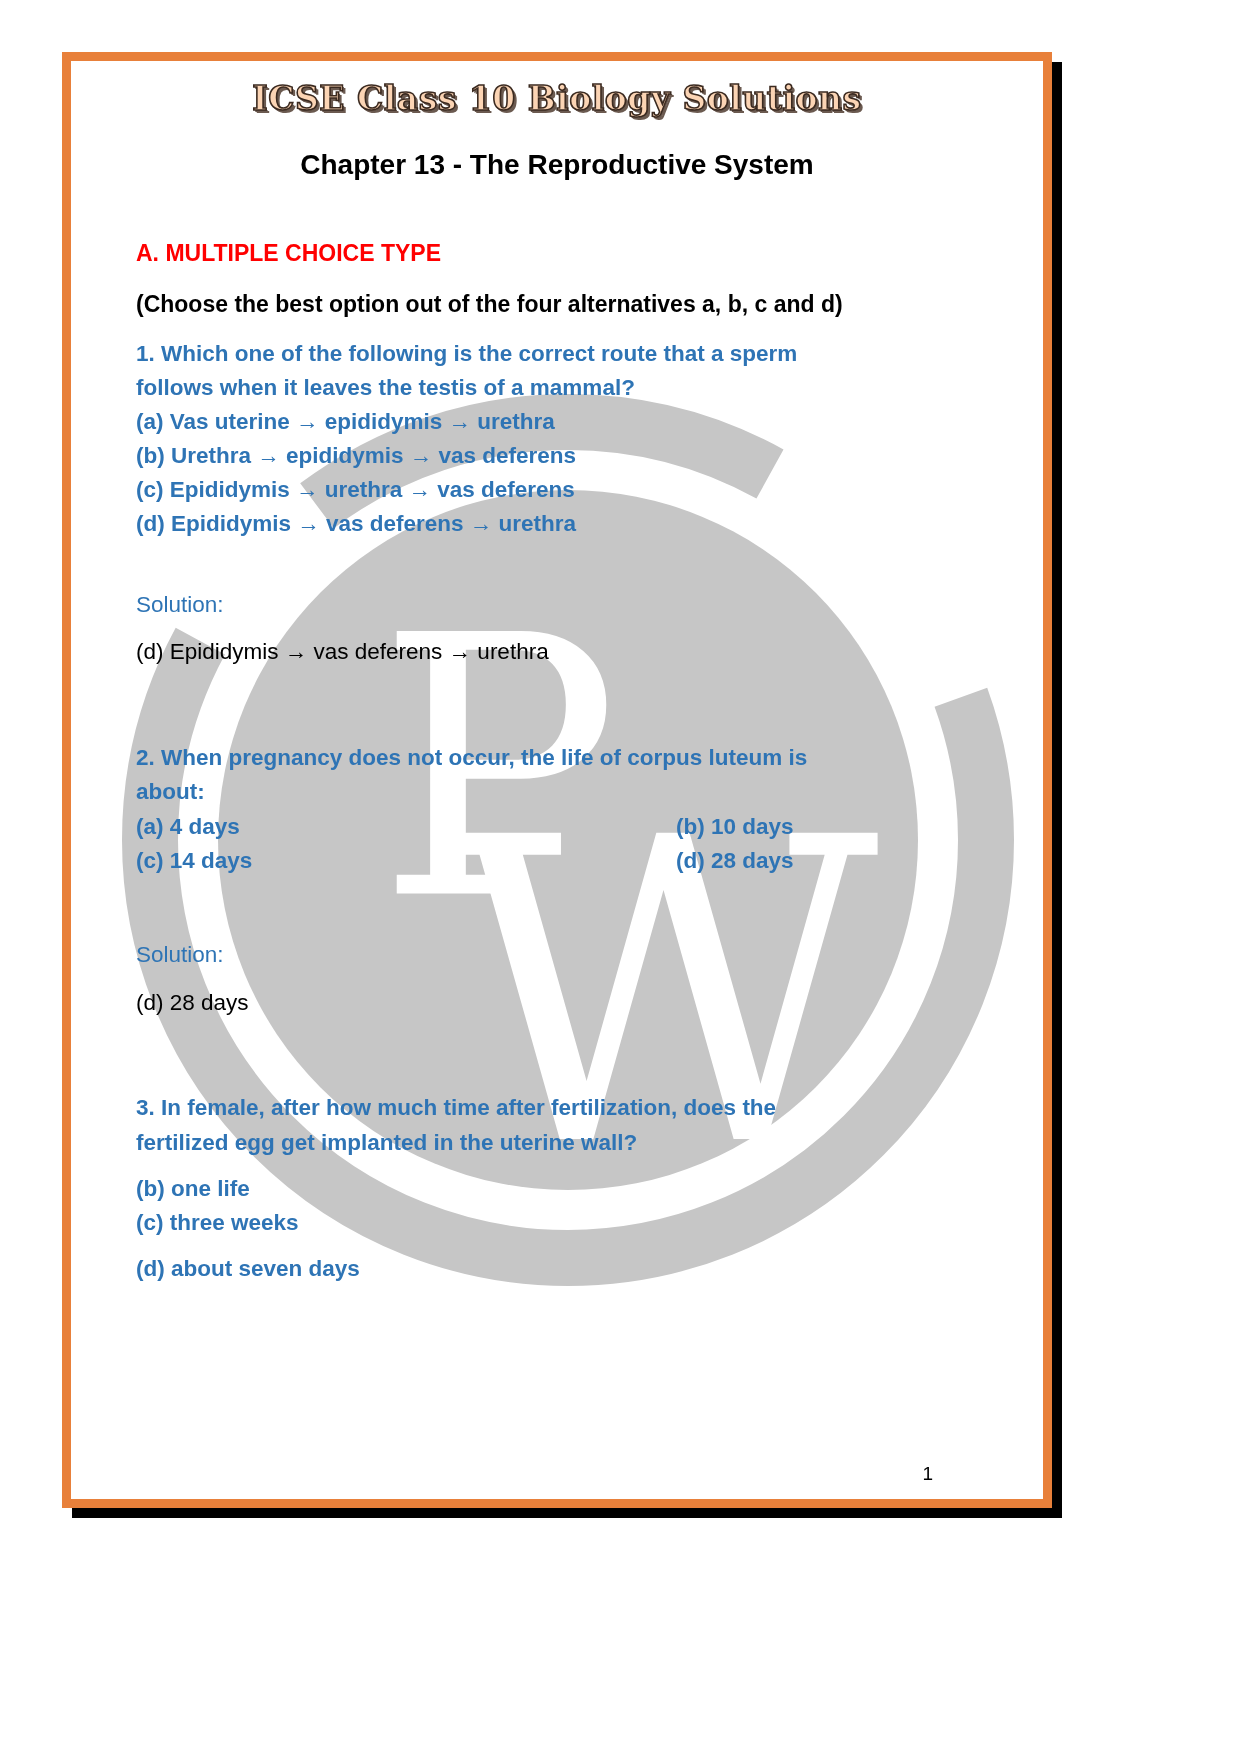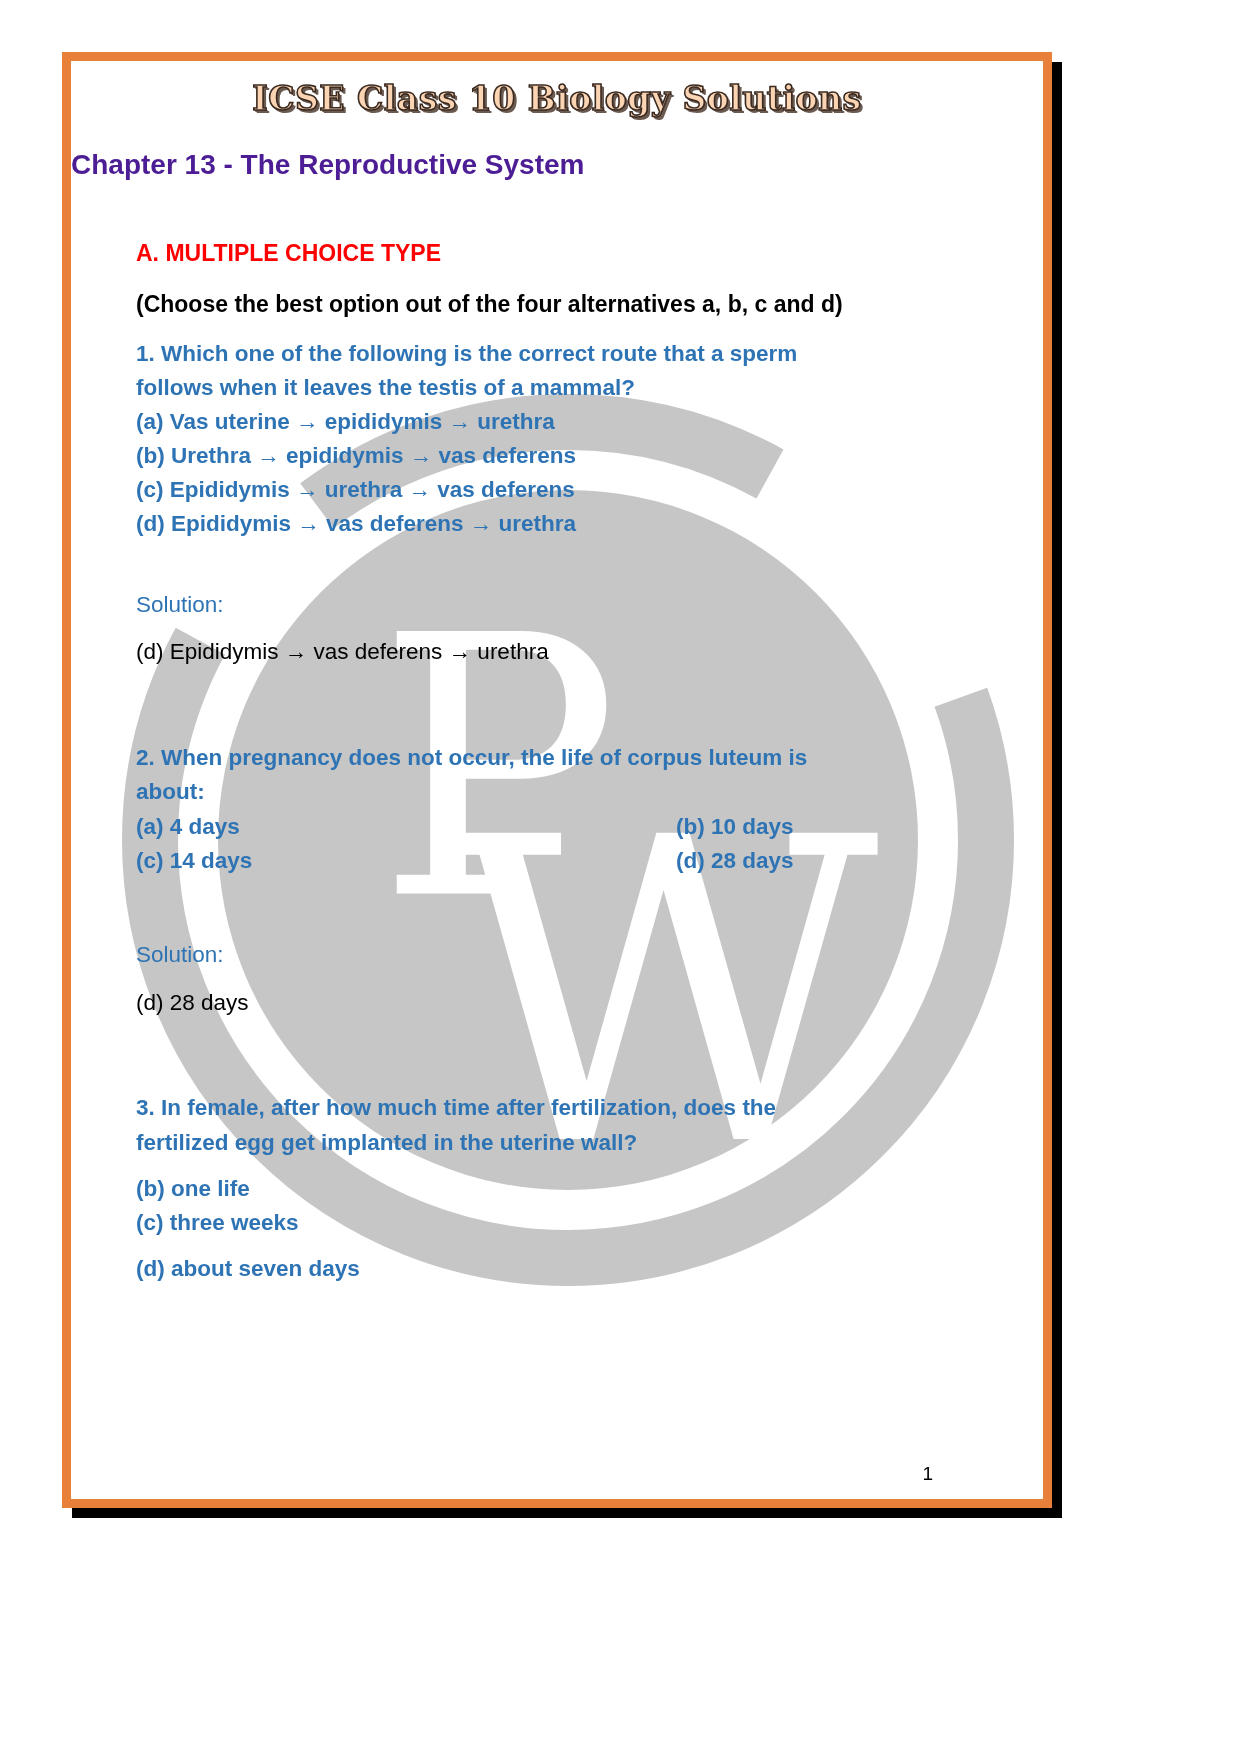--- a/index.html
+++ b/index.html
@@ -94,24 +94,24 @@
     -webkit-text-stroke: 1.6px #3b2a20;
     text-shadow: 3px 3px 0 #6b5a50, 1.5px 1.5px 0 #6b5a50;
     white-space: nowrap;
   }
 
   .chapter-title {
     position: absolute;
     left: 0;
     top: 88px;
     width: 972px;
-    text-align: left;
+    text-align: center;
     font-size: 28px;
     font-weight: bold;
-    color: #4c1d95;
+    color: #000000;
     white-space: nowrap;
   }
 
   .body-col {
     position: absolute;
     left: 65px;
     top: 178px;
     width: 850px;
   }
 

